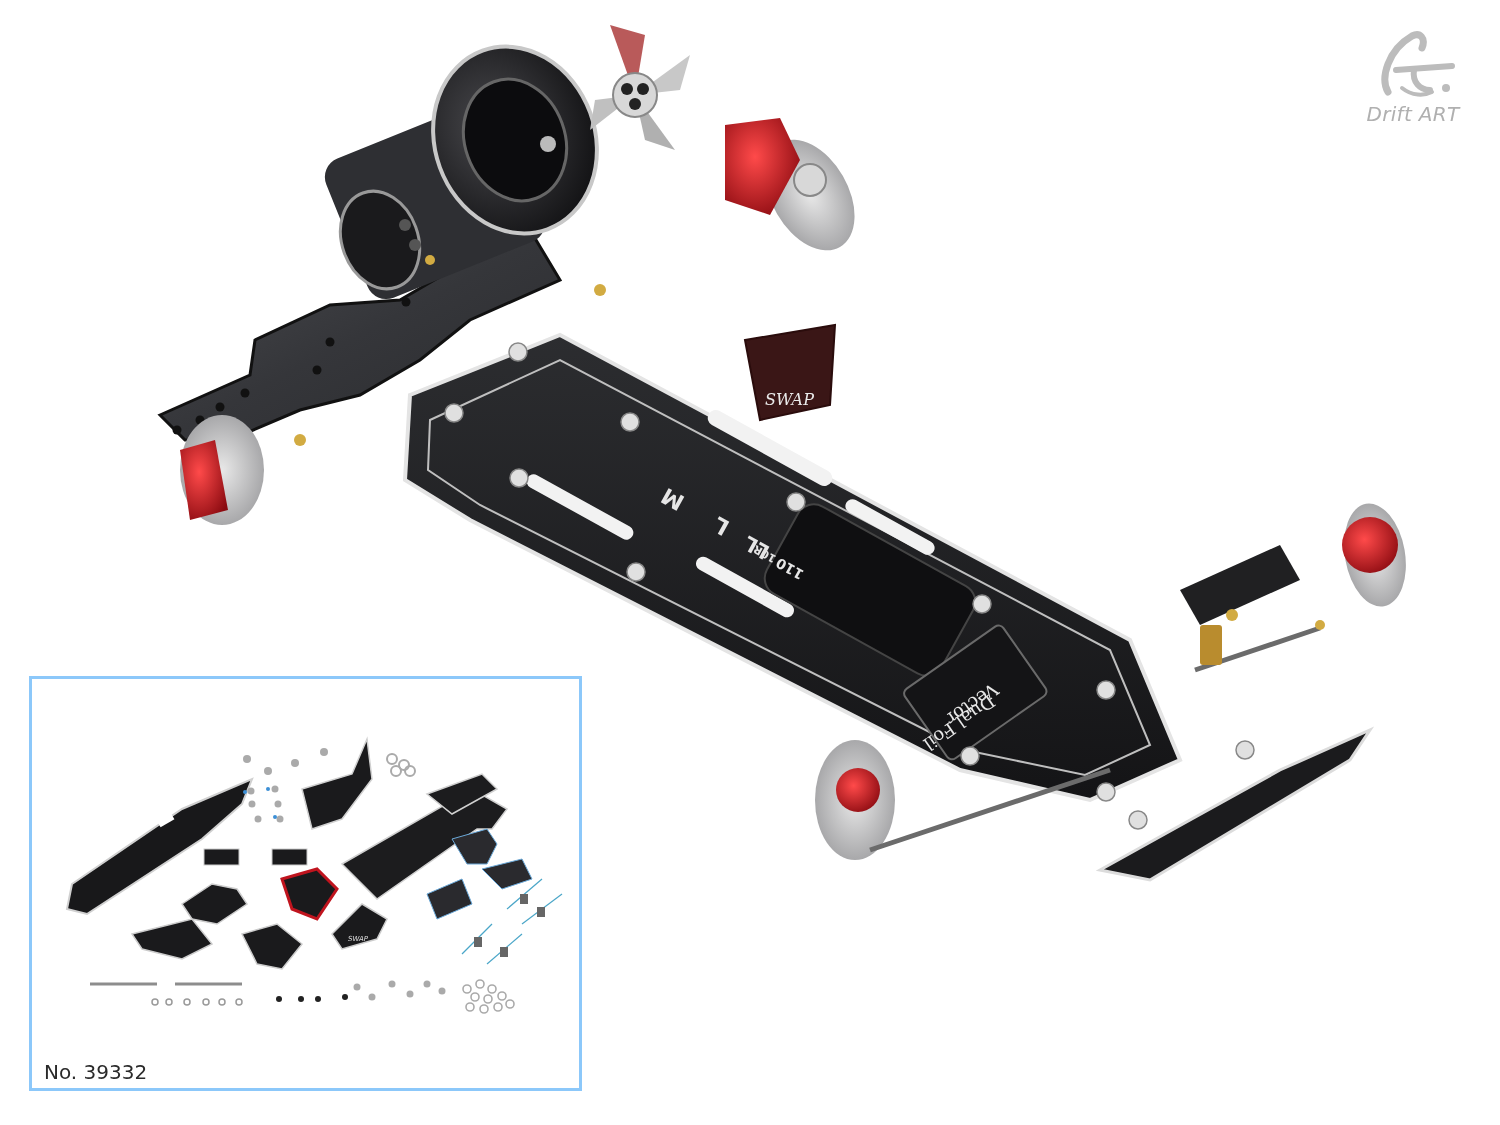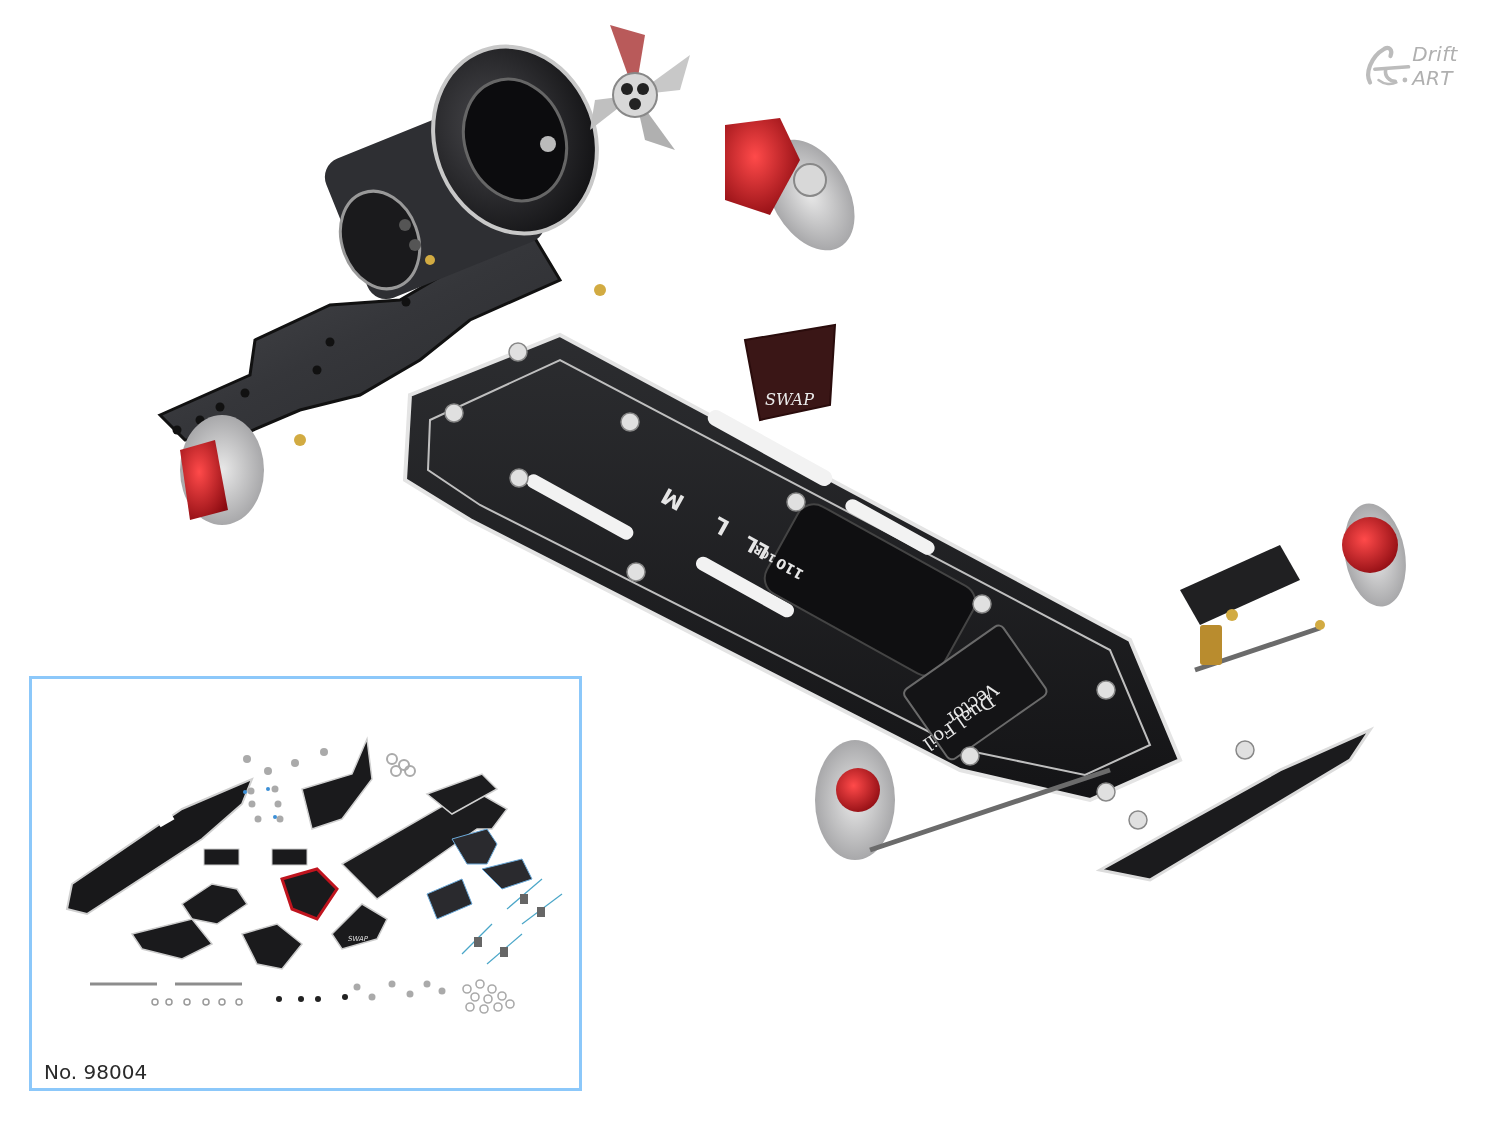--- a/index.html
+++ b/index.html
@@ -1,17 +1,17 @@
 <!DOCTYPE html>
 <html><head>
 <meta charset="utf-8">
 <style>
   html, body { margin: 0; padding: 0; background: #ffffff; }
   body { width: 1500px; height: 1125px; position: relative; overflow: hidden; font-family: "DejaVu Sans", sans-serif; }
-  .logo { position: absolute; display: flex; align-items: center; color: #b4b4b4; }
+  .logo { position: absolute; display: flex; flex-direction: column; align-items: center; color: #b4b4b4; }
   .logo-main { left: 1358px; top: 30px; width: 110px; }
   .logo-main .logo-text { font-family: "DejaVu Sans", sans-serif; font-style: italic; font-size: 20px; color: #b0b0b0; margin-top: -4px; letter-spacing: 0.3px; }
   .chassis { position: absolute; left: 0; top: 0; width: 1500px; height: 1125px; }
   .inset { position: absolute; left: 29px; top: 676px; width: 553px; height: 415px; border: 3px solid #8cc8fa; background: #ffffff; box-sizing: border-box; }
   .inset svg { position: absolute; left: 0; top: 0; }
   .part-no { position: absolute; left: 12px; bottom: 4px; font-family: "DejaVu Sans", sans-serif; font-size: 20px; color: #2a2a2a; }
 </style>
 </head>
 <body>
 
@@ -263,14 +263,14 @@
         <circle cx="443" cy="318" r="4"></circle>
       <circle cx="456" cy="320" r="4"></circle>
         <circle cx="470" cy="317" r="4"></circle>
         <circle cx="438" cy="328" r="4"></circle>
         <circle cx="452" cy="330" r="4"></circle>
       <circle cx="466" cy="328" r="4"></circle>
         <circle cx="478" cy="325" r="4"></circle>
     </g>
   </svg>
 
-  <div class="part-no">No. 98004</div>
+  <div class="part-no">No. 39332</div>
 </div>
 
 </body></html>

